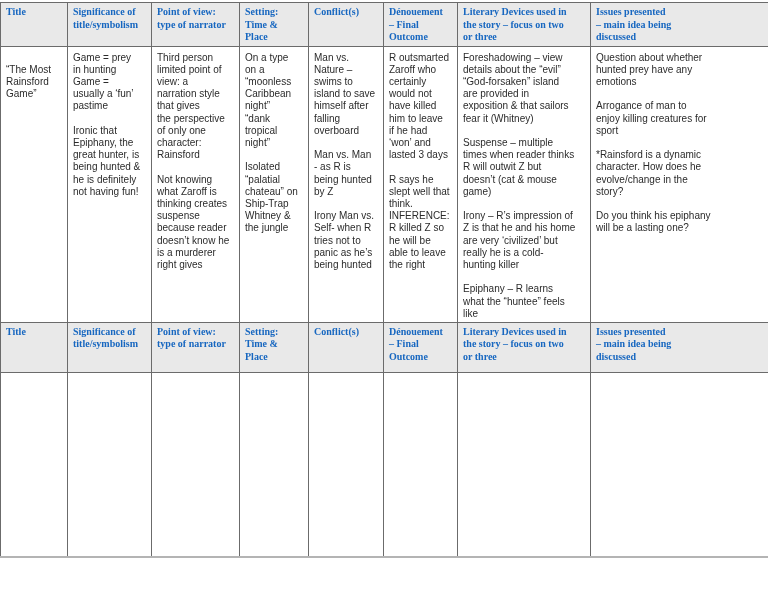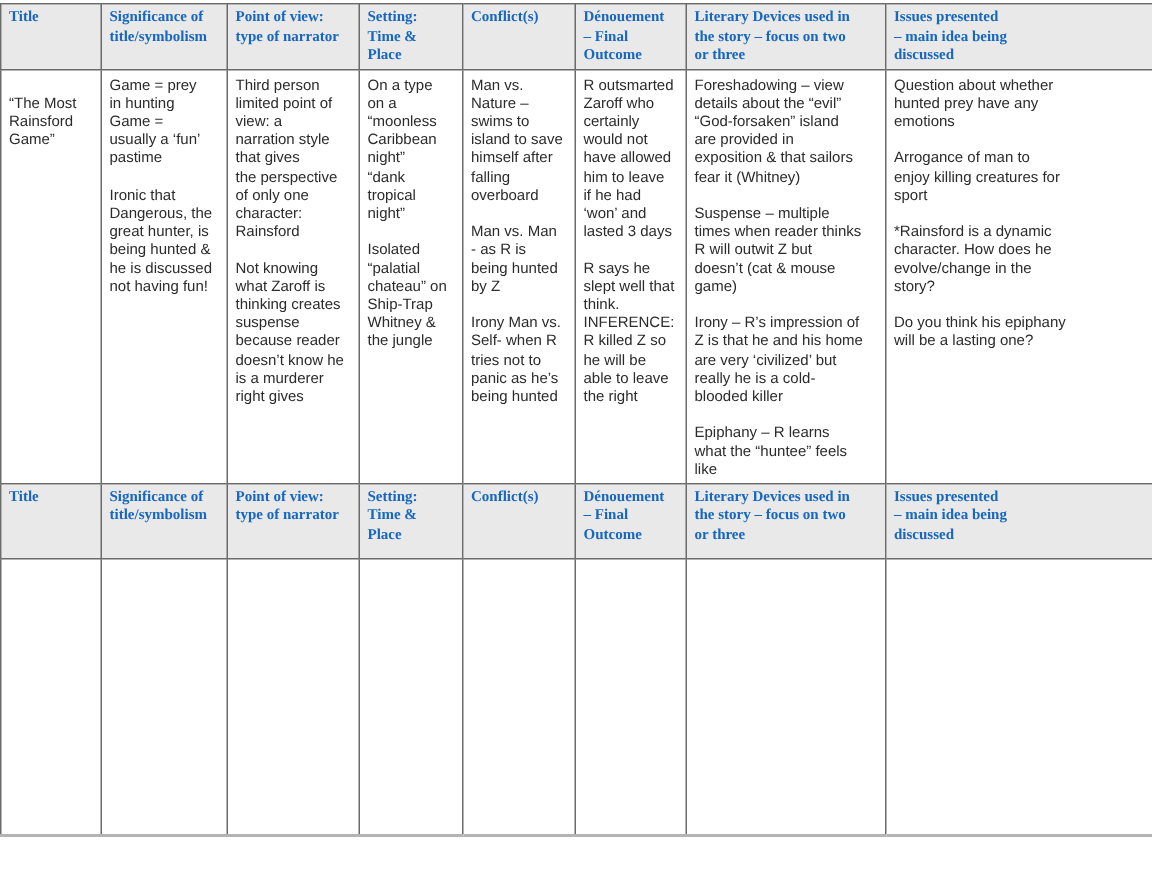--- a/index.html
+++ b/index.html
@@ -133,24 +133,24 @@
           </td>
         <td>
             <div class="cellbox">
               <div class="line">Game = prey</div>
               <div class="line">in hunting</div>
               <div class="line">Game =</div>
               <div class="line">usually a ‘fun’</div>
               <div class="line">pastime</div>
               <div class="line">&nbsp;</div>
               <div class="line"><span class="b">Ironic</span><span> that</span></div>
-              <div class="line">Dangerous, the</div>
+              <div class="line">Epiphany, the</div>
               <div class="line">great hunter, is</div>
               <div class="line">being hunted &amp;</div>
-              <div class="line">he is discussed</div>
+              <div class="line">he is definitely</div>
               <div class="line">not having fun!</div>
             </div>
           </td>
         <td>
             <div class="cellbox">
               <div class="line"><span class="b">Third person</span></div>
               <div class="line"><span class="b">limited point of</span></div>
               <div class="line"><span class="b">view</span><span>: a</span></div>
               <div class="line">narration style</div>
               <div class="line">that gives</div>
@@ -209,21 +209,21 @@
               <div class="line">panic as he’s</div>
               <div class="line">being hunted</div>
             </div>
           </td>
         <td>
             <div class="cellbox">
               <div class="line">R outsmarted</div>
               <div class="line">Zaroff who</div>
               <div class="line">certainly</div>
               <div class="line">would not</div>
-              <div class="line">have allowed</div>
+              <div class="line">have killed</div>
               <div class="line">him to leave</div>
               <div class="line">if he had</div>
               <div class="line">‘won’ and</div>
               <div class="line">lasted 3 days</div>
               <div class="line">&nbsp;</div>
               <div class="line">R says he</div>
               <div class="line">slept well that</div>
               <div class="line">think.</div>
               <div class="line"><span class="b">INFERENCE</span><span>:</span></div>
               <div class="line">R killed Z so</div>
@@ -244,21 +244,21 @@
               <div class="line"><span class="b">Suspense</span><span> – multiple</span></div>
               <div class="line">times when reader thinks</div>
               <div class="line">R will outwit Z but</div>
               <div class="line">doesn’t (cat &amp; mouse</div>
               <div class="line">game)</div>
               <div class="line">&nbsp;</div>
               <div class="line"><span class="b">Irony</span><span> – R’s impression of</span></div>
               <div class="line">Z is that he and his home</div>
               <div class="line">are very ‘civilized’ but</div>
               <div class="line">really he is a cold-</div>
-              <div class="line">blooded killer</div>
+              <div class="line">hunting killer</div>
               <div class="line">&nbsp;</div>
               <div class="line"><span class="b">Epiphany</span><span> – R learns</span></div>
               <div class="line">what the “huntee” feels</div>
               <div class="line">like</div>
             </div>
           </td>
         <td>
             <div class="cellbox">
               <div class="line">Question about whether</div>
               <div class="line">hunted prey have any</div>

